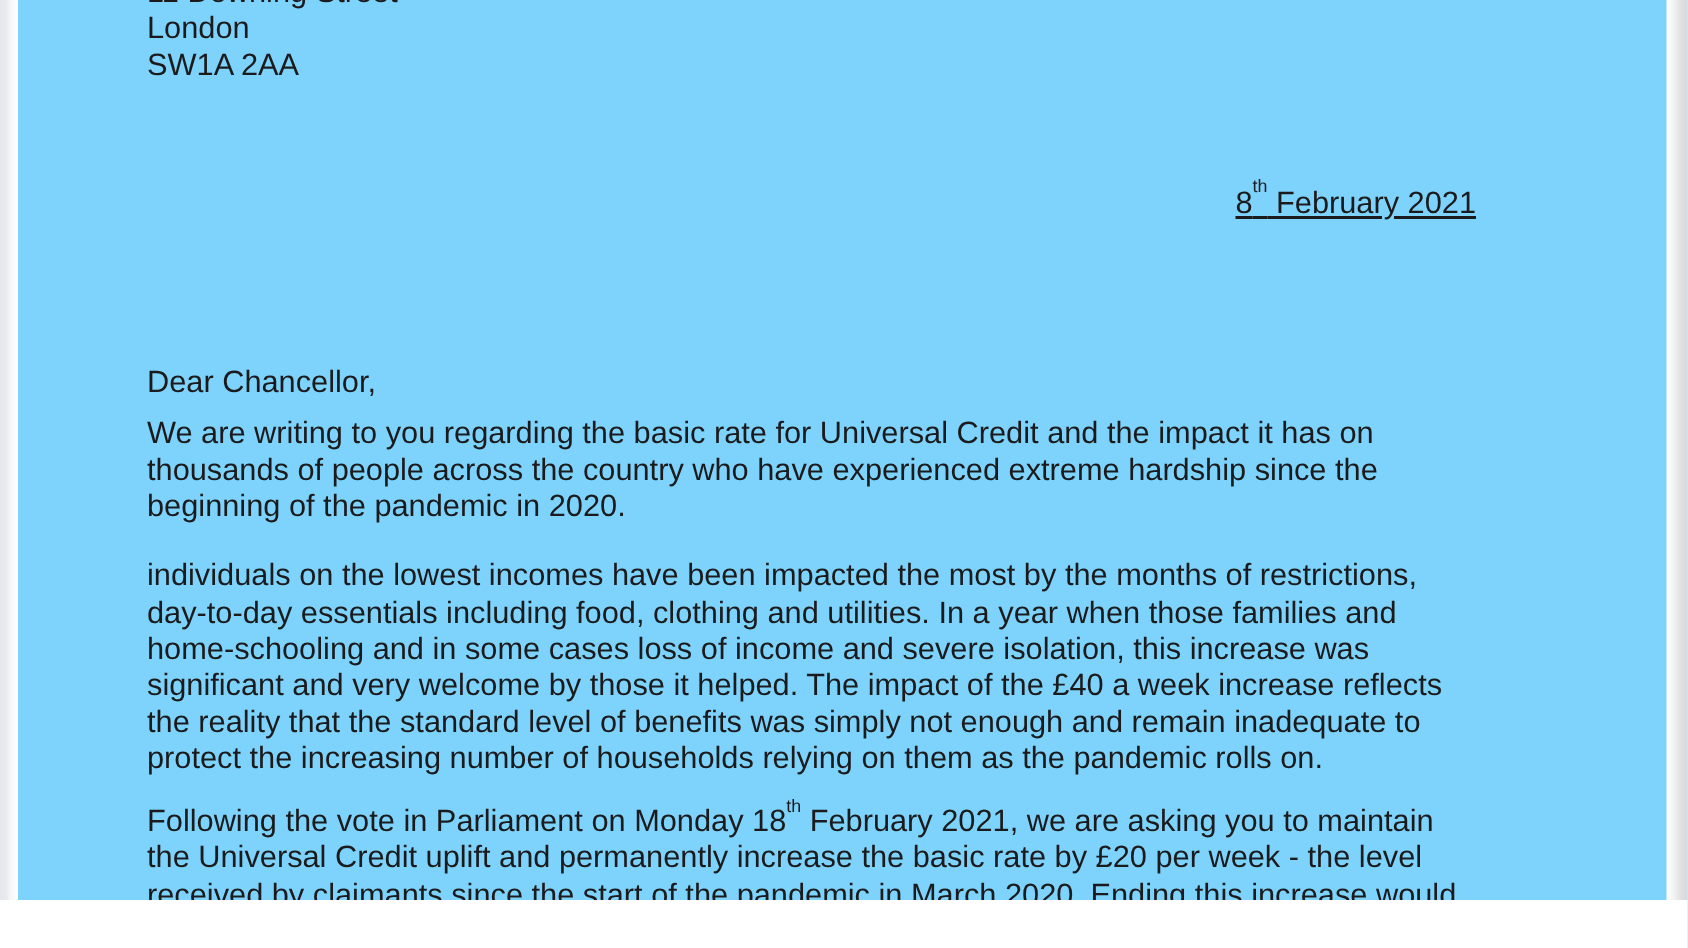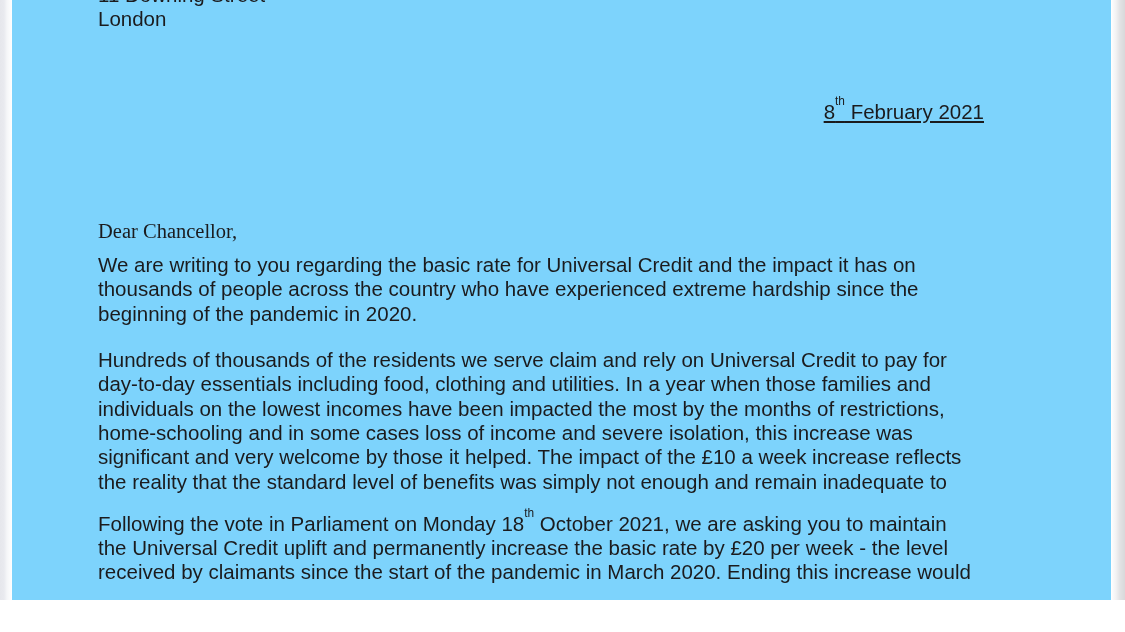--- a/index.html
+++ b/index.html
@@ -40,21 +40,21 @@
     line-height: 24.3px;
     filter: blur(0.3px);
   }
   .line { white-space: nowrap; }
   .address { }
   .date-line {
     text-align: right;
     margin-top: 68px;
     text-decoration: underline;
   }
-  .salutation { margin-top: 95px; font-family: Liberation Serif, serif; }
+  .salutation { margin-top: 95px; }
   .para-1 { margin-top: 10px; }
   .para-2 { margin-top: 22px; }
   .para-3 { margin-top: 18px; }
   sup.ord {
     font-size: 0.58em;
     line-height: 0;
     position: relative;
     top: -0.48em;
   }
 </style>
@@ -63,45 +63,46 @@
 
 <div class="page">
   <div class="edge-left"></div>
   <div class="edge-right"></div>
 
   <div class="letter">
 
     <div class="address">
       <div class="line">11 Downing Street</div>
       <div class="line">London</div>
+      <div class="line">SW1A 2AA</div>
     </div>
 
     <div class="date-line">
       <span>8</span><sup class="ord">th</sup><span> February 2021</span>
     </div>
 
     <div class="salutation line">Dear Chancellor,</div>
 
     <div class="para-1">
       <div class="line">We are writing to you regarding the basic rate for Universal Credit and the impact it has on</div>
       <div class="line">thousands of people across the country who have experienced extreme hardship since the</div>
       <div class="line">beginning of the pandemic in 2020.</div>
     </div>
 
     <div class="para-2">
-      <div class="line">Hundreds of thousands of the residents we serve claim and rely on Universal Credit to pay for</div>
+      <div class="line">individuals on the lowest incomes have been impacted the most by the months of restrictions,</div>
       <div class="line">day-to-day essentials including food, clothing and utilities. In a year when those families and</div>
-      <div class="line">individuals on the lowest incomes have been impacted the most by the months of restrictions,</div>
       <div class="line">home-schooling and in some cases loss of income and severe isolation, this increase was</div>
-      <div class="line">significant and very welcome by those it helped. The impact of the £10 a week increase reflects</div>
+      <div class="line">significant and very welcome by those it helped. The impact of the £40 a week increase reflects</div>
       <div class="line">the reality that the standard level of benefits was simply not enough and remain inadequate to</div>
+      <div class="line">protect the increasing number of households relying on them as the pandemic rolls on.</div>
     </div>
 
     <div class="para-3">
       <div class="line">
-        <span>Following the vote in Parliament on Monday 18</span><sup class="ord">th</sup><span> October 2021, we are asking you to maintain</span>
+        <span>Following the vote in Parliament on Monday 18</span><sup class="ord">th</sup><span> February 2021, we are asking you to maintain</span>
       </div>
       <div class="line">the Universal Credit uplift and permanently increase the basic rate by £20 per week - the level</div>
       <div class="line">received by claimants since the start of the pandemic in March 2020. Ending this increase would</div>
     </div>
 
   </div>
 </div>
 
 </body></html>

